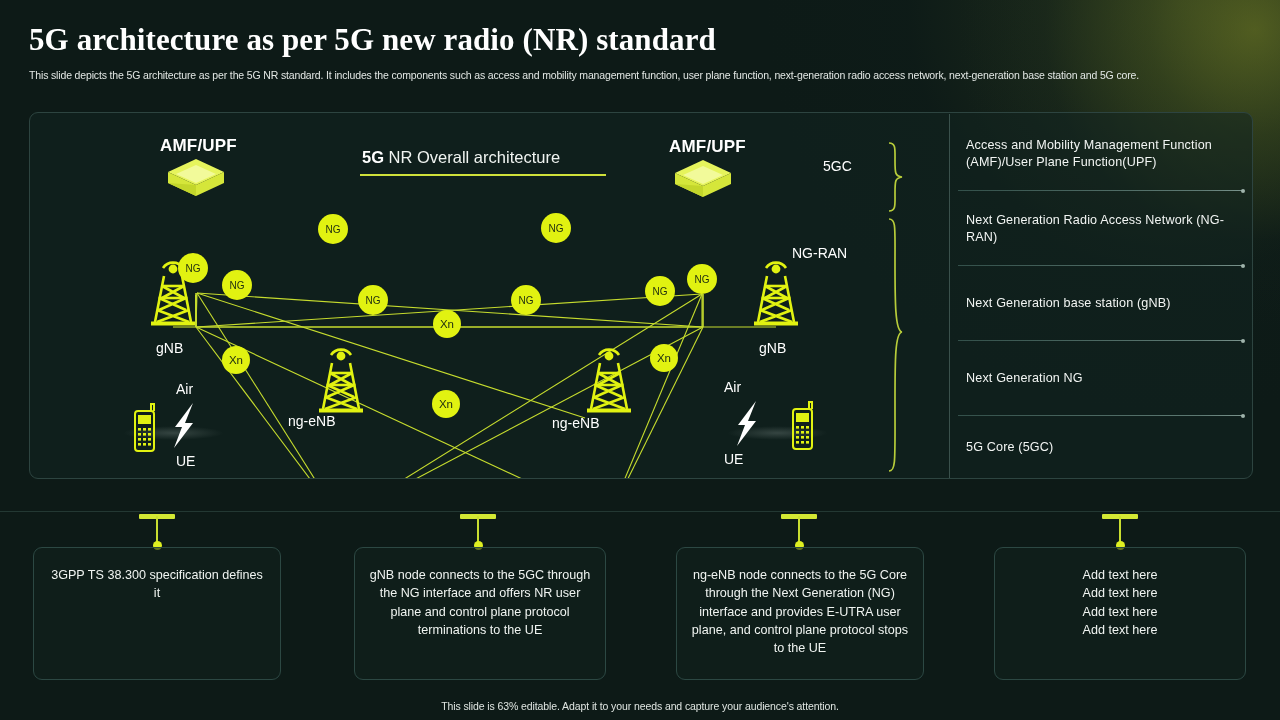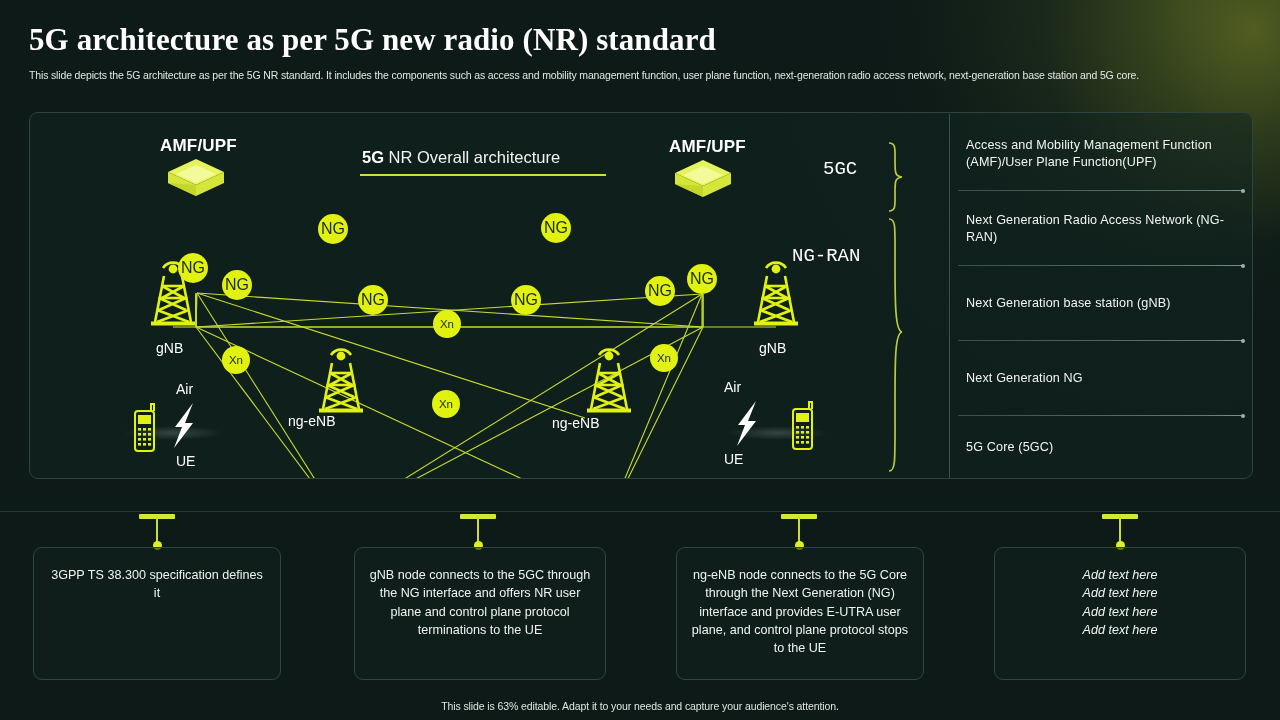--- a/index.html
+++ b/index.html
@@ -67,38 +67,38 @@
     content: ""; position: absolute; right: -2px; top: -1.5px;
     width: 4px; height: 4px; border-radius: 50%; background: #9fb3ab;
   }
 
   
   .dlabel {
     position: absolute; color: #ffffff; white-space: nowrap;
   }
   .lbl-amf { font-size: 17px; font-weight: 700; letter-spacing: 0.2px; }
   .lbl-node { font-size: 14px; }
-  .lbl-brace { font-size: 19px; font-family: Liberation Mono, monospace; }
+  .lbl-brace { font-size: 14px; }
 
   #archtitle {
     position: absolute; left: 332px; top: 147px;
     font-size: 16.5px; color: #f0f4f1; white-space: nowrap;
   }
   #archtitle b { font-weight: 700; color: #ffffff; }
   #archrule {
     position: absolute; left: 330px; top: 173px;
     width: 246px; height: 1.6px; background: #cfe03a;
   }
 
   
   .badge {
     position: absolute;
     width: 30px; height: 30px; border-radius: 50%;
     background: #e1f211;
-    color: #1d2b10; font-size: 16px;
+    color: #1d2b10; font-size: 10px;
     display: flex; align-items: center; justify-content: center;
     font-family: "Liberation Sans", sans-serif;
   }
   .badge.sm { width: 28px; height: 28px; font-size: 11.5px; }
 
   
   #hr-bottom {
     position: absolute; left: 0; top: 511px; width: 1280px; height: 1px;
     background: #233833;
   }
@@ -381,21 +381,21 @@
       </div>
       <div class="conn-bar" style="left: 781px;"></div>
       <div class="conn-line" style="left: 798.3px;"></div>
       <div class="conn-dot" style="left: 794.5px;"></div>
       <div class="card" style="left: 676px; width: 248px;">
         <div class="ctext" style="white-space: pre-line;">ng-eNB node connects to the 5G Core through the Next Generation (NG) interface and provides E-UTRA user plane, and control plane protocol stops to the UE</div>
       </div>
       <div class="conn-bar" style="left: 1102px;"></div>
       <div class="conn-line" style="left: 1119.3px;"></div>
       <div class="conn-dot" style="left: 1115.5px;"></div>
-      <div class="card" style="left: 994px; width: 252px; font-style: italic;">
+      <div class="card" style="left: 994px; width: 252px;">
         <div class="ctext" style="white-space: pre-line;">Add text here
 Add text here
 Add text here
 Add text here</div>
       </div>
     </div>
 
   <div id="footer">This slide is 63% editable. Adapt it to your needs and capture your audience's attention.</div>
 </div>
 

